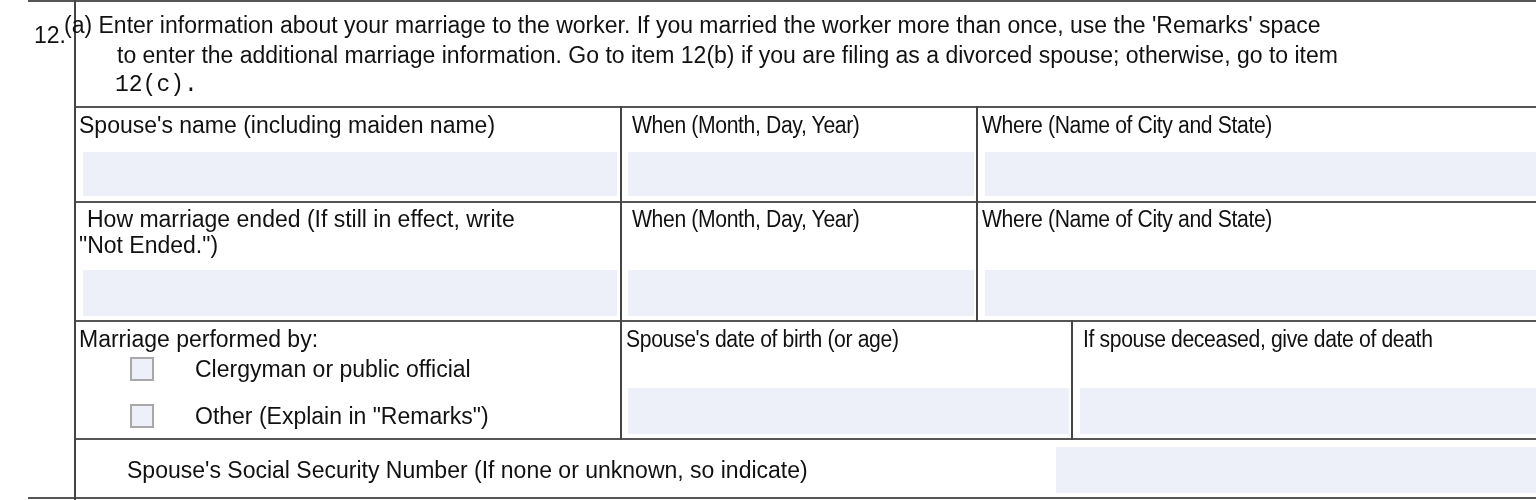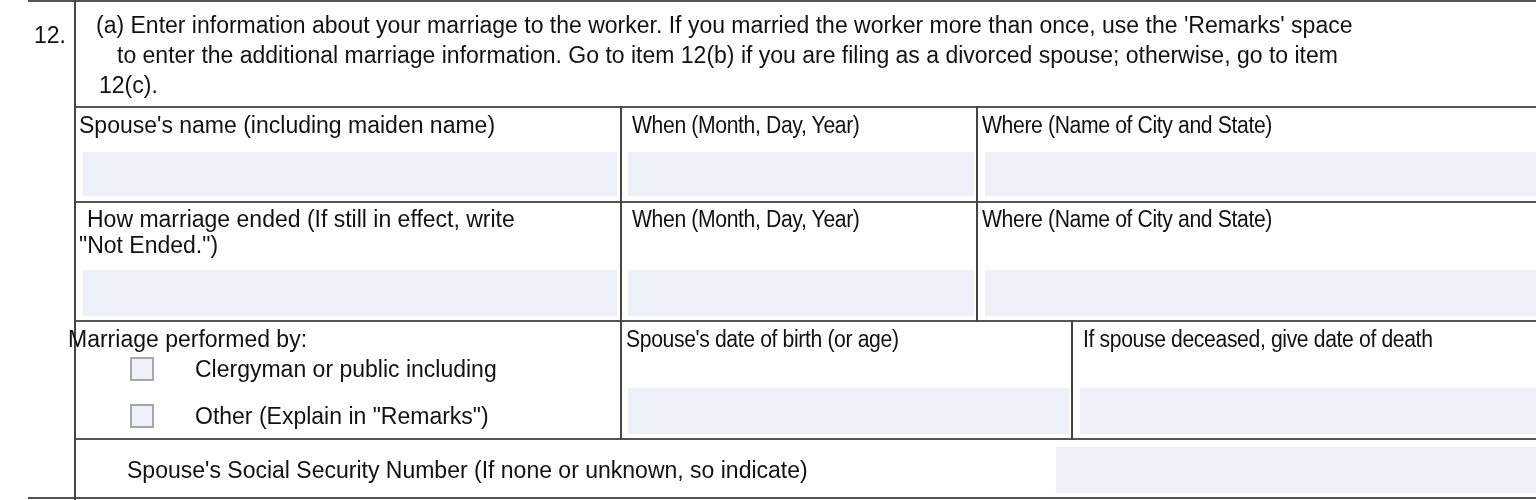--- a/index.html
+++ b/index.html
@@ -21,42 +21,42 @@
 <div class="hline" style="left:75px; top:320px; width:1461px;"></div>
 <div class="hline" style="left:75px; top:438px; width:1461px;"></div>
 <div class="hline" style="left:28px; top:497px; width:1508px;"></div>
 
 <div class="vline" style="left:74px; top:0; height:500px;"></div>
 <div class="vline" style="left:620px; top:106px; height:334px;"></div>
 <div class="vline" style="left:976px; top:106px; height:216px;"></div>
 <div class="vline" style="left:1071px; top:320px; height:120px;"></div>
 
 <div class="txt" style="left:34px; top:22px;">12.</div>
-<div class="txt" style="left:96px; top:12px;">(a) Enter information about your marriage to the worker. If you married the worker more than once, use the 'Remarks' space</div>
+<div class="txt" style="left:64px; top:12px;">(a) Enter information about your marriage to the worker. If you married the worker more than once, use the 'Remarks' space</div>
 <div class="txt" style="left:117px; top:42px;">to enter the additional marriage information. Go to item 12(b) if you are filing as a divorced spouse; otherwise, go to item</div>
-<div class="txt" style="left:99px; top:72px;">12(c).</div>
+<div class="txt" style="left:115px; top:72px;font-family:Liberation Mono, monospace;">12(c).</div>
 
 <div class="txt" style="left:79px; top:112px;text-align:right;">Spouse's name (including maiden name)</div>
 <div class="txt narrow" style="left:632px; top:112px; transform:scaleX(0.92);">When (Month, Day, Year)</div>
 <div class="txt narrow" style="left:982px; top:112px; transform:scaleX(0.92);">Where (Name of City and State)</div>
 <input class="field" style="left: 83px; top: 152px; width: 530px; height: 42px;" value="">
 <input class="field" style="left: 628px; top: 152px; width: 342px; height: 42px;" value="">
 <input class="field" style="left: 985px; top: 152px; width: 551px; height: 42px;" value="">
 
 <div class="txt" style="left:87px; top:206px;">How marriage ended (If still in effect, write</div>
 <div class="txt" style="left:79px; top:232px;">"Not Ended.")</div>
 <div class="txt narrow" style="left:632px; top:206px; transform:scaleX(0.92);">When (Month, Day, Year)</div>
 <div class="txt narrow" style="left:982px; top:206px; transform:scaleX(0.92);">Where (Name of City and State)</div>
 <input class="field" style="left: 83px; top: 270px; width: 530px; height: 44px;" value="">
 <input class="field" style="left: 628px; top: 270px; width: 342px; height: 44px;" value="">
 <input class="field" style="left: 985px; top: 270px; width: 551px; height: 44px;" value="">
 
-<div class="txt" style="left:68px; top:326px;text-align:center;">Marriage performed by:</div>
+<div class="txt" style="left:79px; top:326px;text-align:center;">Marriage performed by:</div>
 <div class="cb" style="left:130px; top:357px;"></div>
-<div class="txt" style="left:195px; top:356px;">Clergyman or public including</div>
+<div class="txt" style="left:195px; top:356px;">Clergyman or public official</div>
 <div class="cb" style="left:130px; top:404px;"></div>
 <div class="txt" style="left:195px; top:403px;">Other (Explain in "Remarks")</div>
 
 <div class="txt narrow" style="left:626px; top:326px; transform:scaleX(0.92);">Spouse's date of birth (or age)</div>
 <input class="field" style="left: 628px; top: 388px; width: 437px; height: 44px;" value="">
 <div class="txt narrow" style="left:1083px; top:326px; transform:scaleX(0.92);">If spouse deceased, give date of death</div>
 <input class="field" style="left: 1080px; top: 388px; width: 456px; height: 44px;" value="">
 
 <div class="txt" style="left:79px; top:457px;margin-left:48px;">Spouse's Social Security Number (If none or unknown, so indicate)</div>
 <input class="field" style="left: 1056px; top: 447px; width: 480px; height: 44px;" value="">

